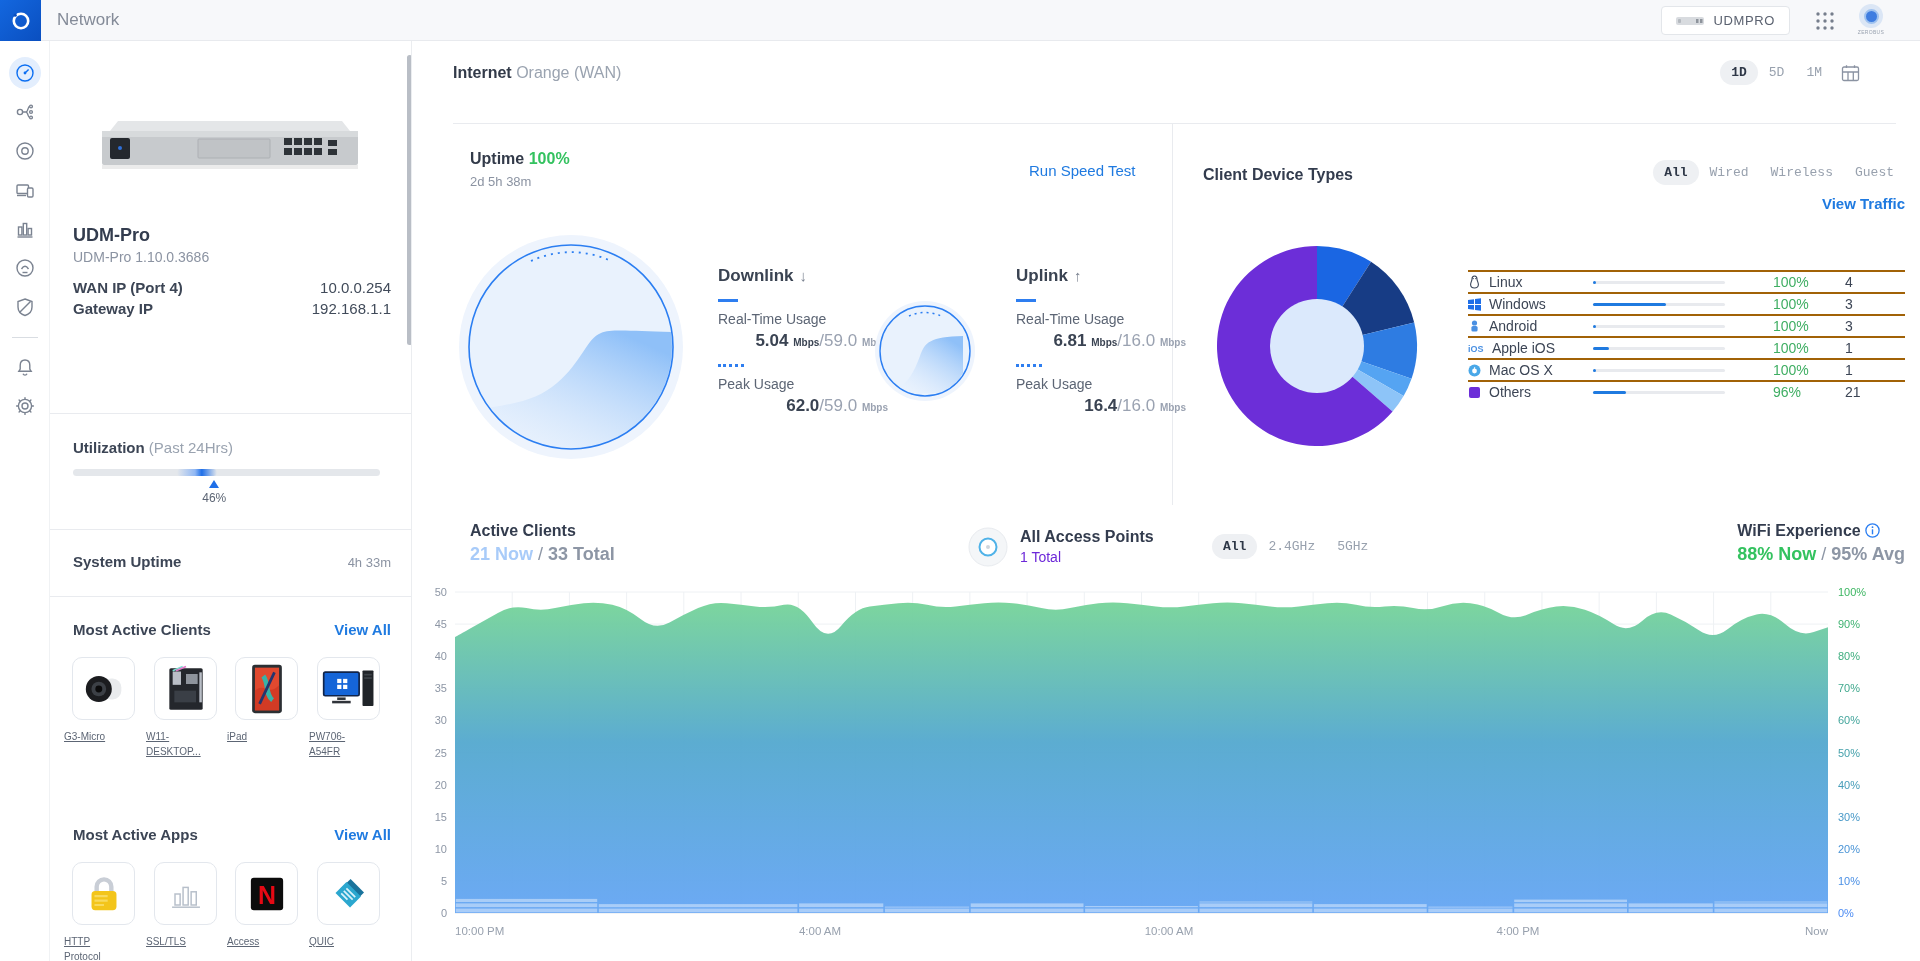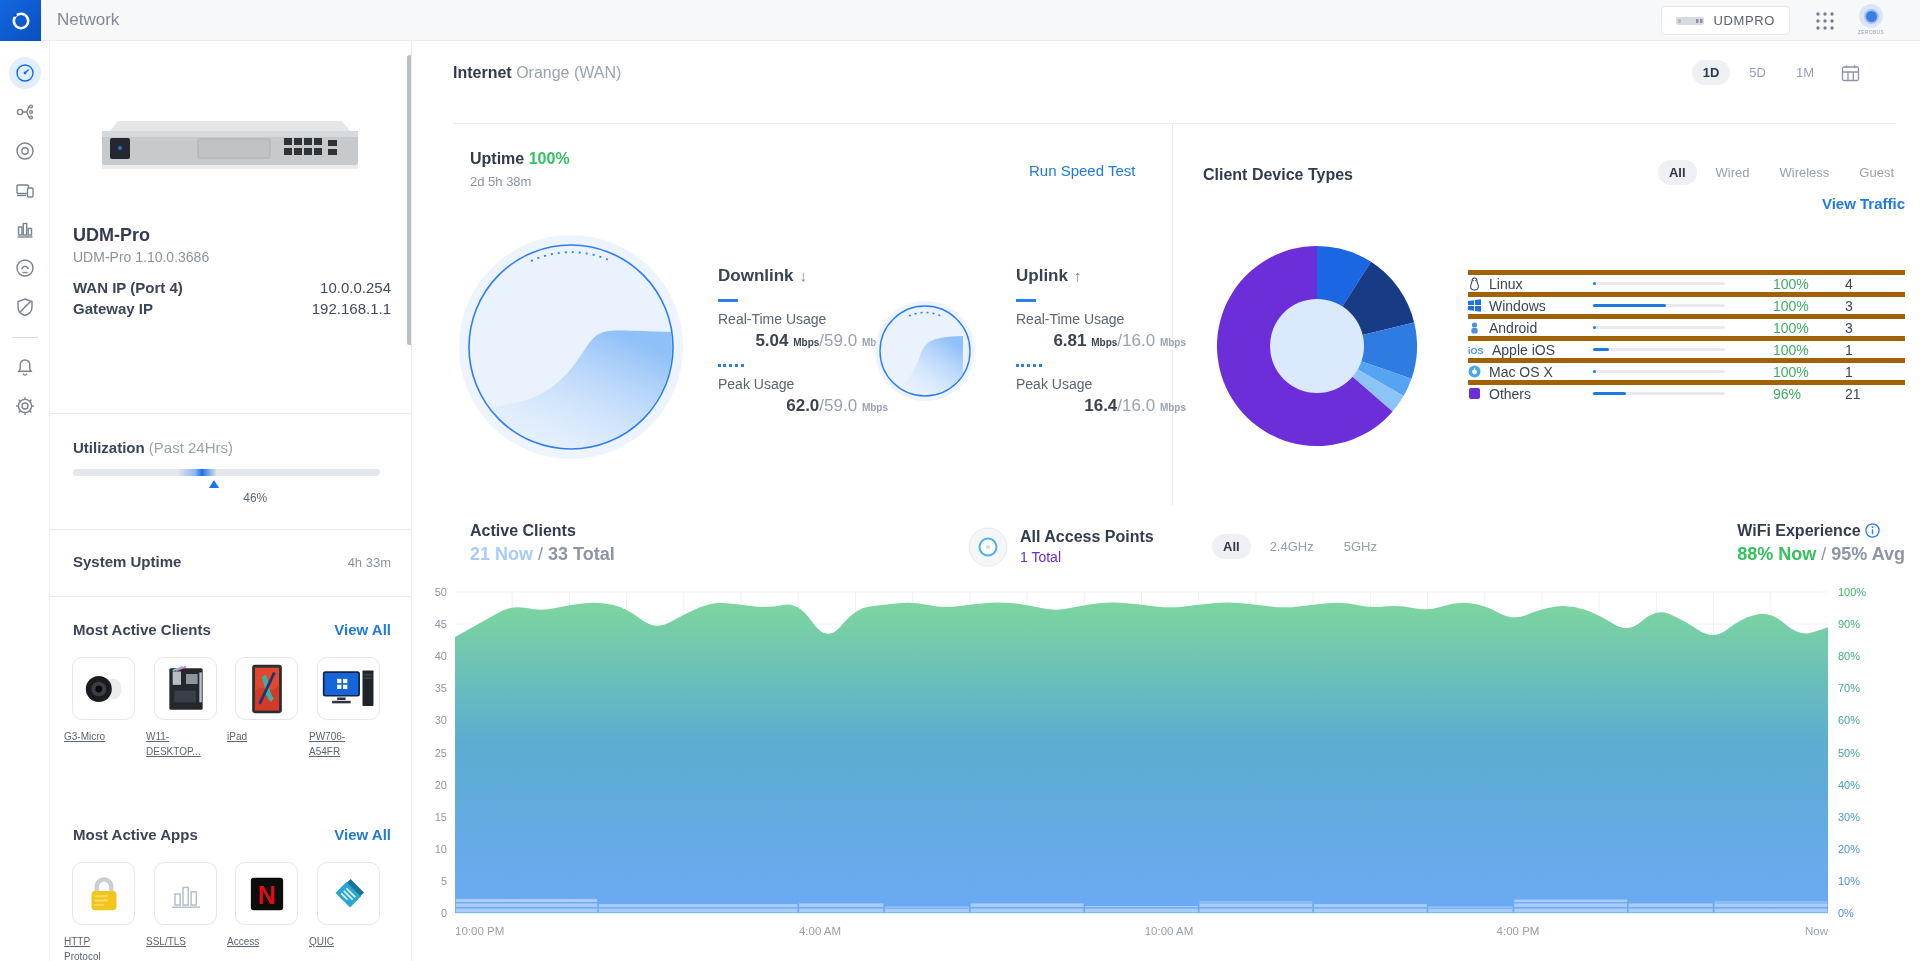--- a/index.html
+++ b/index.html
@@ -40,40 +40,40 @@
     background:linear-gradient(90deg, rgba(43,126,242,0), rgba(130,175,245,.85) 45%, rgba(31,111,232,1) 62%, rgba(43,126,242,0)); }
   #util-marker { position:absolute; top:11px; width:0; height:0; border-left:5px solid transparent; border-right:5px solid transparent; border-bottom:8px solid #1f6fe8; }
   #util-pct { position:absolute; top:22px; font-size:12px; color:#5c6574; transform:translateX(-50%); }
 
   .tile { position:absolute; width:63px; height:63px; border:1px solid #e3e7ed; border-radius:10px; background:#fff; display:flex; align-items:center; justify-content:center; cursor:pointer; }
   .tile-label { position:absolute; width:80px; text-align:left; font-size:10px; color:#5c6574; line-height:15px;text-decoration:underline; }
 
   
   .sec-title { font-size:16px; font-weight:bold; color:#333c4e; }
   .sub { color:#9aa3b0; font-weight:normal; }
-  .pill-row { display:flex; align-items:center; gap:8px; }
+  .pill-row { display:flex; align-items:center; gap:0;font-family:Liberation Mono, monospace; }
   .pill { font-size:13px; color:#98a1ae; padding:5px 11px; border-radius:15px; cursor:pointer; white-space:nowrap; }
   .pill.sel { background:#eef0f3; color:#2e3747; font-weight:bold; }
   .hline { position:absolute; border-top:1px solid #e9ebef; }
   .vline { position:absolute; border-left:1px solid #e9ebef; }
 
   .stat-col { position:absolute; width:170px; }
   .stat-col .t { font-size:17px; font-weight:bold; color:#3a4352; }
   .stat-col .arrow { color:#7b8391; font-weight:normal; font-size:15px; margin-left:6px; }
   .legend-solid { width:20px; border-top:3px solid #2e7ef0; margin:13px 0 9px 0; }
   .legend-dotted { width:26px; border-top:3px dotted #2e7ef0; margin:13px 0 9px 0; }
   .usage-label { font-size:14px; color:#5c6574; margin-bottom:4px; }
   .usage-val { font-size:17px; color:#9aa2b1; margin-bottom:6px;text-align:right; }
   .usage-val b { color:#3a4352; }
   .usage-val small { font-size:10px; font-weight:bold; }
 
   
   #dt-table { position:absolute; left:1468px; top:270px; width:437px; }
   .dt-head { display:flex; font-size:14px; color:#9aa3b0; height:24px; align-items:center; }
-  .dt-row { display:flex; align-items:center; height:22px; border-top:5px solid #a16207; font-size:14px; color:#3c4555; cursor:pointer; }
+  .dt-row { display:flex; align-items:center; height:22px; border-top:2px solid #a16207; font-size:14px; color:#3c4555; cursor:pointer; }
   .c-type { width:125px; display:flex; align-items:center; gap:8px; }
   .c-act { width:180px; }
   .c-exp { width:72px; color:#3fae63; }
   .c-tot { width:60px; }
   .act-track { width:132px; height:3px; background:#e8eaee; border-radius:2px; }
   .act-fill { height:3px; background:#1f7ae0; border-radius:2px; }
 
   .big-num { font-size:18px; }
   #wifi-exp-block { }
 
@@ -227,21 +227,21 @@
 
     <div class="pdivider" style="top:372px"></div>
 
     <div class="abs" style="left:23px; top:398px; font-size:15px">
       <b style="color:#3c4555">Utilization</b>
       <span class="sub" style="font-size:15px">(Past 24Hrs)</span>
     </div>
     <div id="util-bar">
       <div id="util-glow" style="left: 34%; width: 13%;"></div>
       <div id="util-marker" style="left: calc(46% - 5px);"></div>
-      <div id="util-pct" style="left: 46%; margin-left: 41px;">46%</div>
+      <div id="util-pct" style="left: 46%;">46%</div>
     </div>
 
     <div class="pdivider" style="top:488px"></div>
 
     <div class="abs plabel" style="left:23px; top:512px">System Uptime</div>
     <div class="abs" style="right:20px; top:514px; font-size:13px; color:#8b93a2">4h 33m</div>
 
     <div class="pdivider" style="top:555px"></div>
 
     <div class="abs plabel" style="left:23px; top:580px">Most Active Clients</div>

